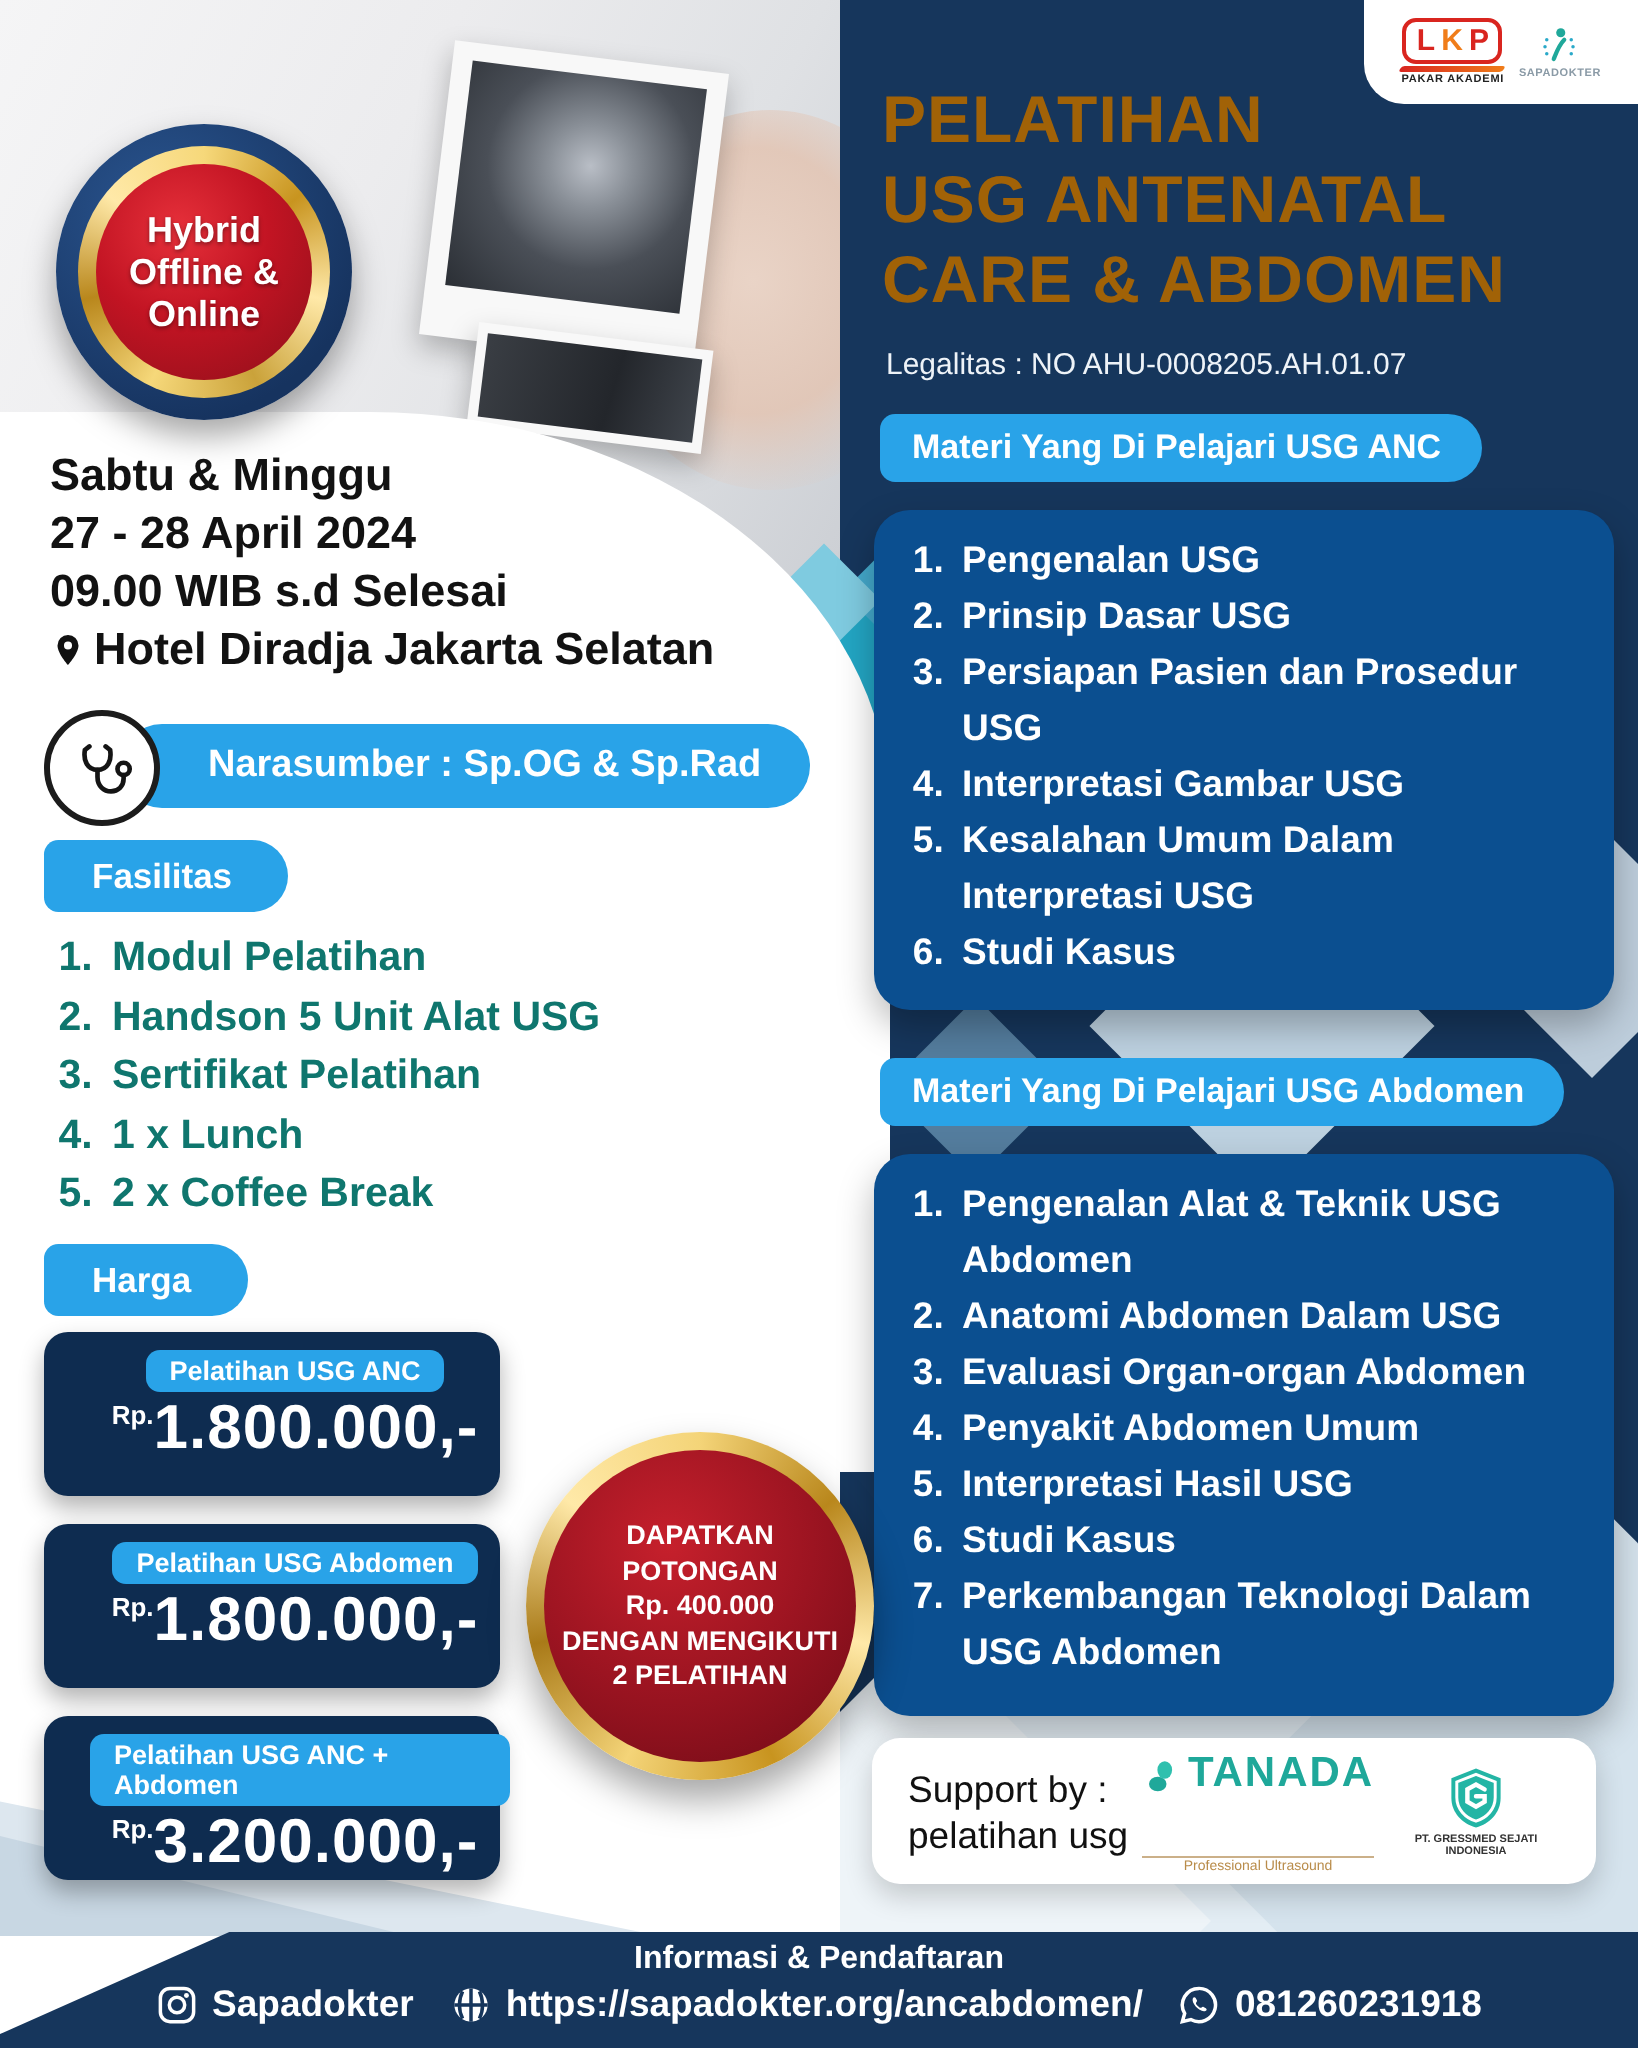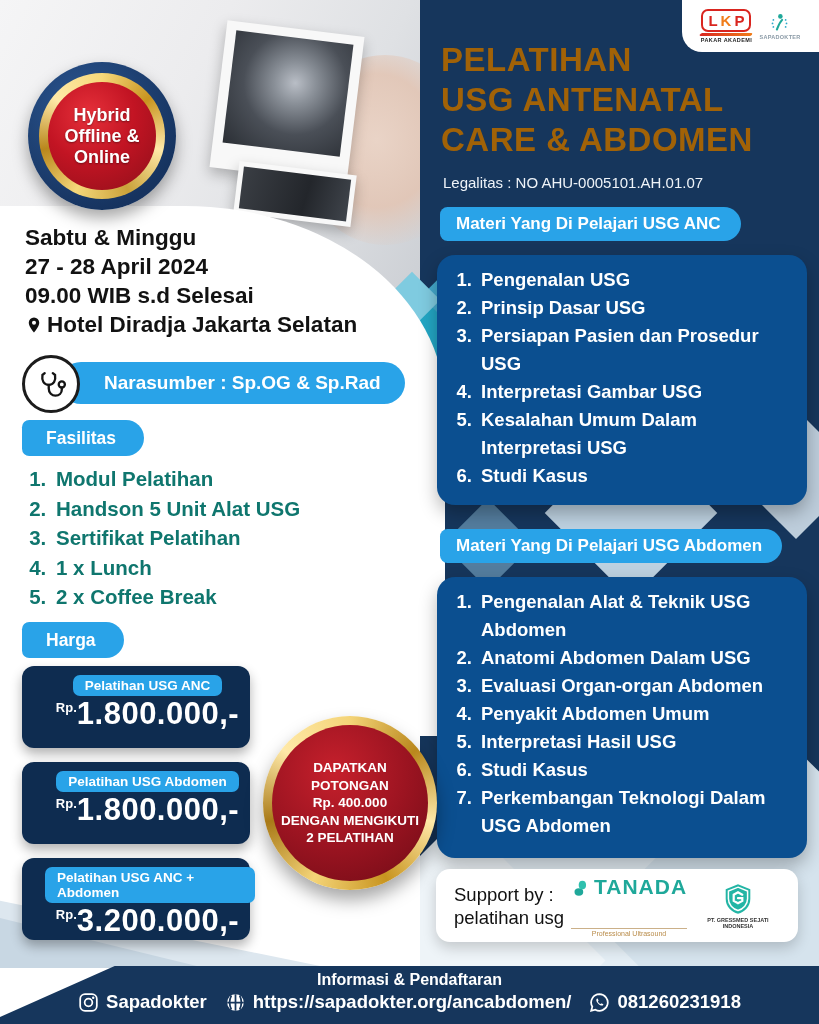--- a/index.html
+++ b/index.html
@@ -204,21 +204,21 @@
       </svg>
       <div class="sapa-label">SAPADOKTER</div>
     </div>
   </div>
 
   <div class="title-block">
       <div>PELATIHAN</div>
       <div>USG ANTENATAL</div>
       <div>CARE &amp; ABDOMEN</div>
     </div>
-  <div class="legalitas">Legalitas : NO AHU-0005101.AH.01.07</div>
+  <div class="legalitas">Legalitas : NO AHU-0008205.AH.01.07</div>
 
   <div class="mat-pill pill-anc">Materi Yang Di Pelajari USG ANC</div>
   <div class="mat-card card-anc">
     <ol>
         <li>Pengenalan USG</li>
         <li>Prinsip Dasar USG</li>
         <li>Persiapan Pasien dan Prosedur USG</li>
         <li>Interpretasi Gambar USG</li>
         <li>Kesalahan Umum Dalam Interpretasi USG</li>
         <li>Studi Kasus</li>

